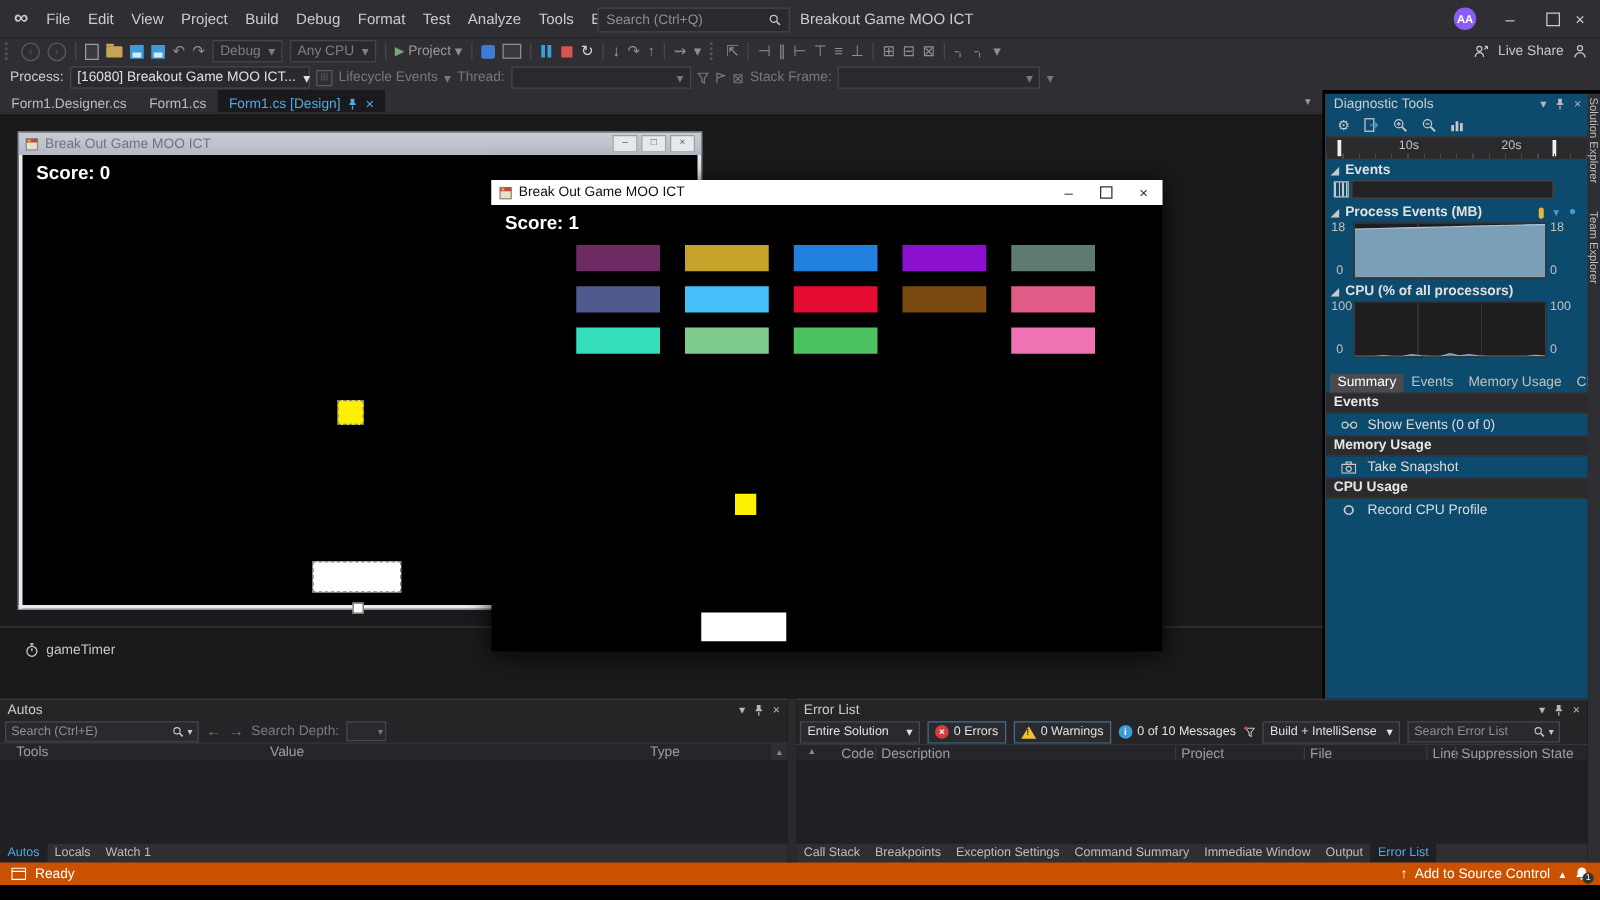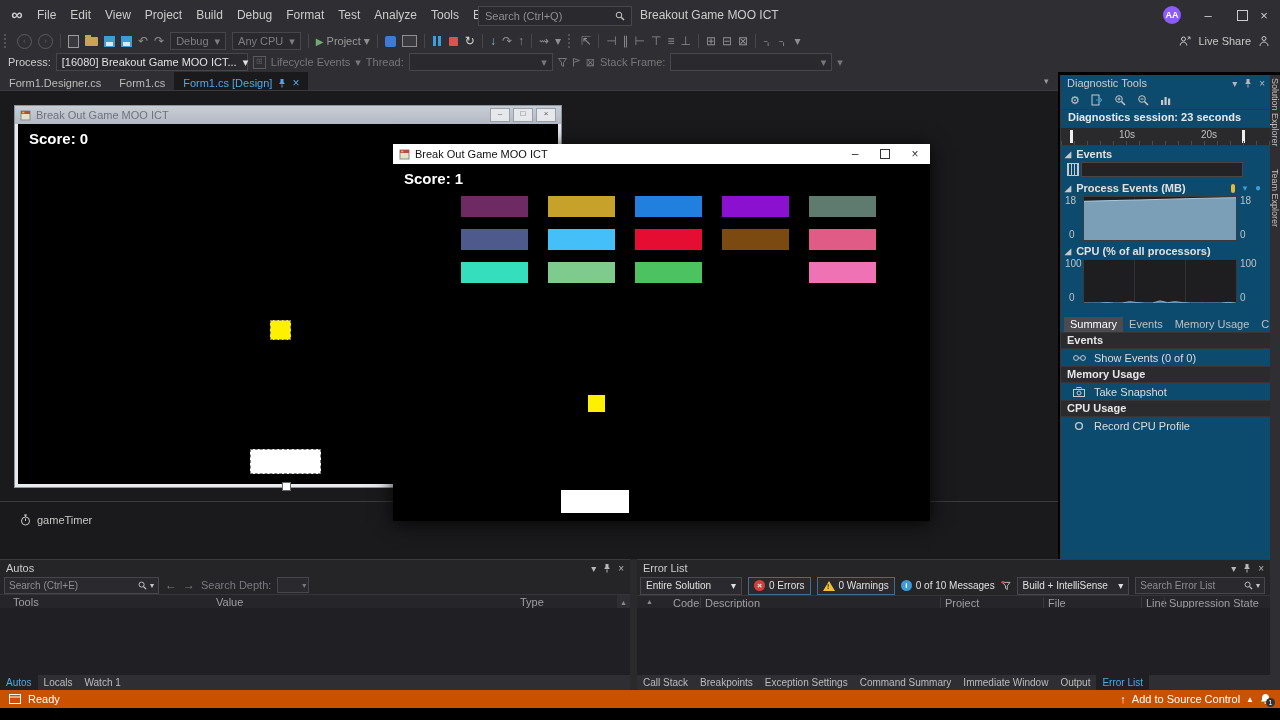--- a/index.html
+++ b/index.html
@@ -160,21 +160,21 @@
   .el-btn{height:16px;border:1px solid #3F6E91;background:#2A2A2E;display:flex;align-items:center;gap:4px;padding:0 5px;
           color:#E0E0E0;font-size:10px;white-space:nowrap;}
   .el-msg{display:flex;align-items:center;gap:4px;color:#E0E0E0;font-size:10px;white-space:nowrap;}
   .err-dot{width:11px;height:11px;border-radius:50%;background:#D1403C;color:#FFF;font-size:8px;font-weight:bold;
            display:flex;align-items:center;justify-content:center;}
   .info-dot{width:11px;height:11px;border-radius:50%;background:#3D9BD6;color:#FFF;font-size:8px;font-weight:bold;
             display:flex;align-items:center;justify-content:center;}
   .warn-tri{position:relative;width:0;height:0;border-left:6px solid transparent;border-right:6px solid transparent;
             border-bottom:10px solid #F2C12E;}
   .warn-tri::after{content:"!";position:absolute;left:-1.5px;top:2px;font-size:7px;font-weight:bold;color:#3A2A00;}
-  .el-search{margin-left:auto;width:133px;margin-right:2px;}
+  .el-search{margin-left:auto;width:133px;margin-right:19px;}
   .sort-glyph{position:absolute;left:9px;top:2px;font-size:7px;color:#8A8A8A;}
 
   
   .statusbar{position:absolute;left:0;top:690px;width:1280px;height:18px;background:#CA5100;display:flex;align-items:center;
              gap:7px;padding:0 9px;color:#FFF;font-size:11px;box-sizing:border-box;}
   .sb-right{margin-left:auto;display:flex;align-items:center;gap:6px;}
   .bell-wrap{position:relative;display:inline-flex;}
   .bell-badge{position:absolute;right:-4px;bottom:-2px;width:9px;height:9px;border-radius:50%;background:#333;
               color:#FFF;font-size:7px;display:flex;align-items:center;justify-content:center;}
   .bottomstrip{position:absolute;left:0;top:708px;width:1280px;height:12px;background:#000;}
@@ -449,21 +449,20 @@
           <circle cx="5" cy="5" r="3.3" fill="none" stroke="#C8C8C8"></circle>
           <line x1="7.5" y1="7.5" x2="11" y2="11" stroke="#C8C8C8" stroke-width="1.5"></line>
           <path d="M3.5 5h3" stroke="#C8C8C8"></path>
         </svg>
       <svg width="12" height="11" viewBox="0 0 12 11">
           <rect x="1" y="5" width="2.2" height="5" fill="#C8C8C8"></rect>
           <rect x="4.5" y="2" width="2.2" height="8" fill="#C8C8C8"></rect>
           <rect x="8" y="3.5" width="2.2" height="6.5" fill="#C8C8C8"></rect>
         </svg>
     </div>
-    <div class="dg-session">Diagnostics session: 23 seconds</div>
     <div class="dg-ruler">
       <span class="rbar rbar-l"></span>
       <span class="rl rl-10">10s</span>
       <span class="rl rl-20">20s</span>
       <span class="rbar rbar-r"></span>
     </div>
     <div class="dg-sec-h">
       <span class="tri">◢</span>
       <span>Events</span>
     </div>

